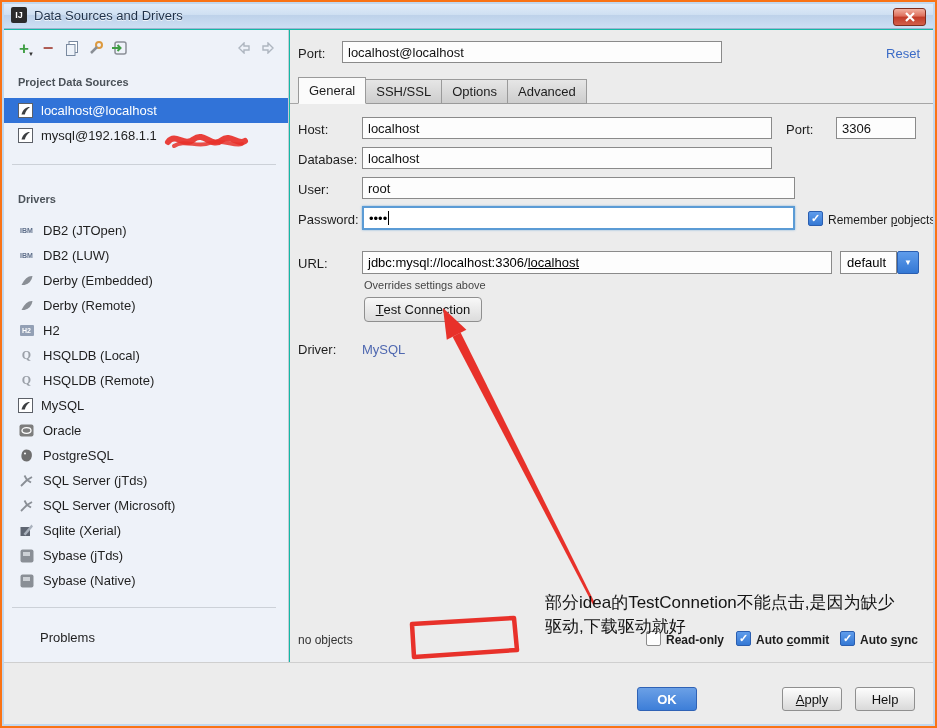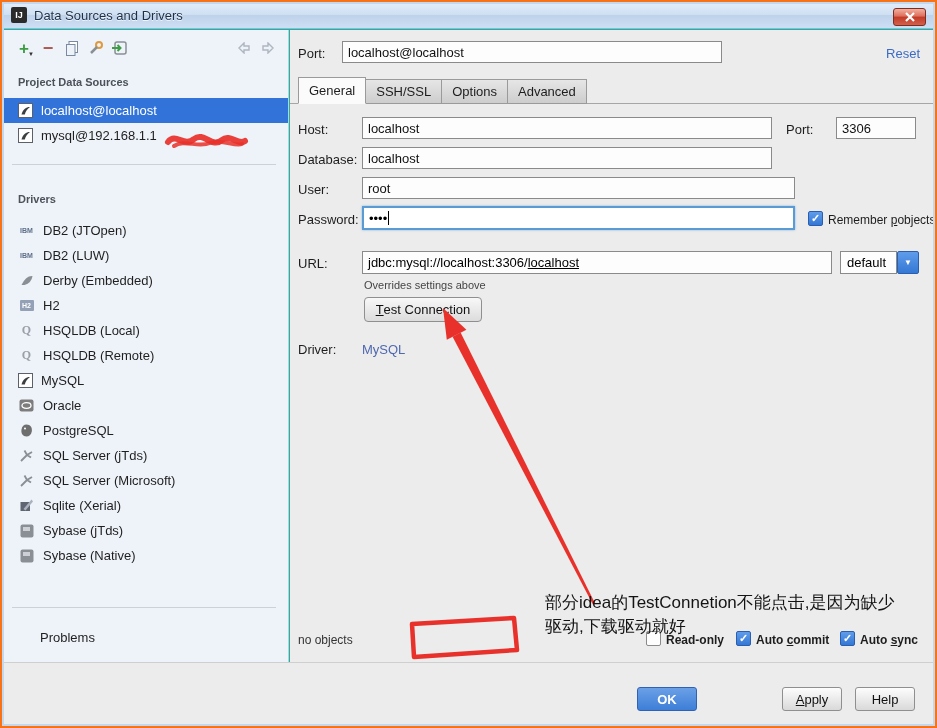--- a/index.html
+++ b/index.html
@@ -185,20 +185,28 @@
           <span class="drv-ic ic-ibm">IBM</span>
           <span>DB2 (LUW)</span>
         </div>
       <div class="lp-row">
           <span class="drv-ic">
             <svg width="15" height="15">
               <path d="M2.5 12 Q7 2.5 13.5 3 Q12.5 10 5.5 12 Z" fill="#8a8f96"></path>
             </svg>
           </span>
           <span>Derby (Embedded)</span>
+        </div>
+      <div class="lp-row">
+          <span class="drv-ic">
+            <svg width="15" height="15">
+              <path d="M2.5 12 Q7 2.5 13.5 3 Q12.5 10 5.5 12 Z" fill="#8a8f96"></path>
+            </svg>
+          </span>
+          <span>Derby (Remote)</span>
         </div>
       <div class="lp-row">
           <span class="drv-ic">
             <span class="ic-h2box">H2</span>
           </span>
           <span>H2</span>
         </div>
       <div class="lp-row">
           <span class="drv-ic ic-q">Q</span>
           <span>HSQLDB (Local)</span>

